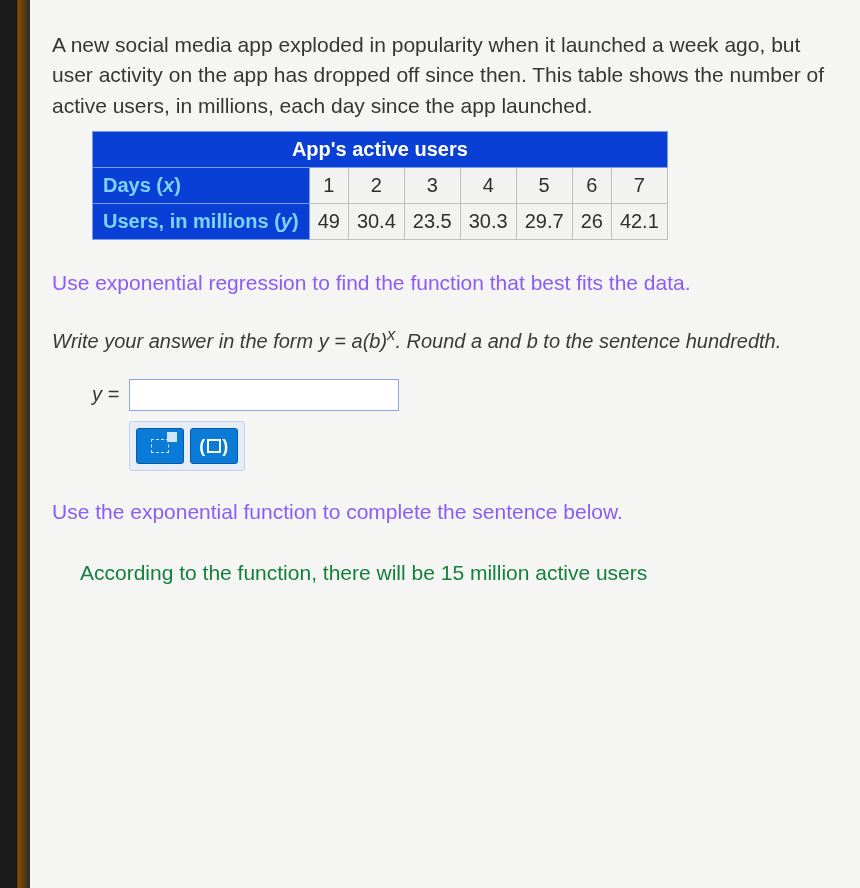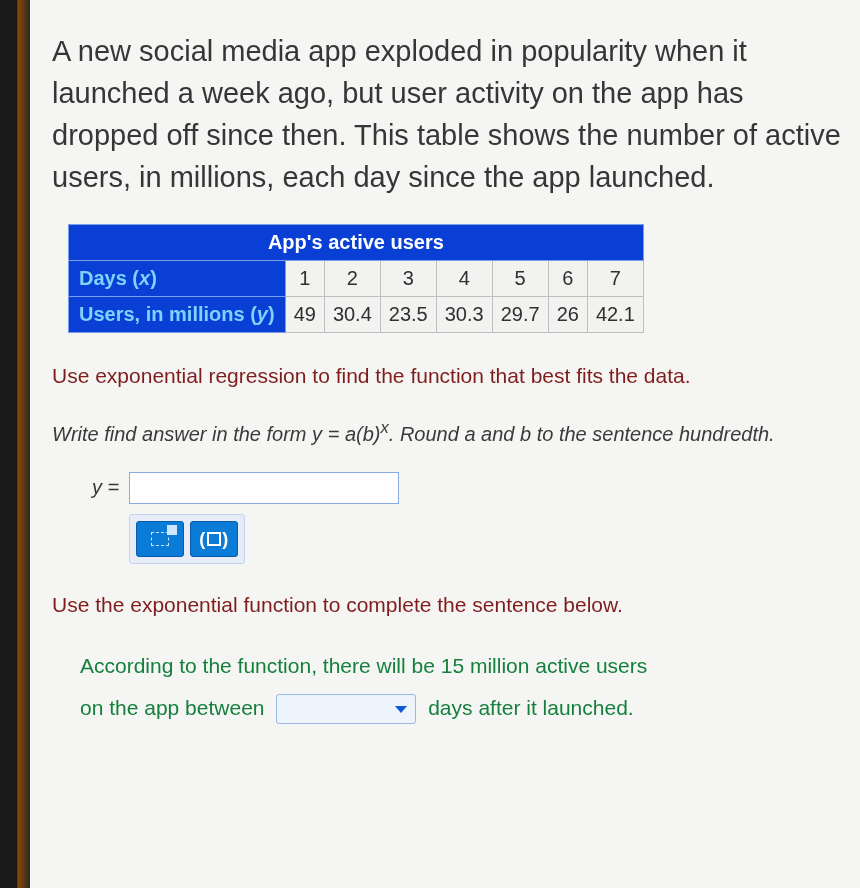--- a/index.html
+++ b/index.html
@@ -12,28 +12,28 @@
     position: relative;
   }
   .page {
     background: #f5f5f3;
     margin: 0 0 0 30px;
     padding: 30px 18px 30px 22px;
     min-height: 888px;
     color: #3a3a3a;
   }
   .intro {
-    font-size: 29px;
+    font-size: 21px;
     line-height: 1.45;
-    margin-bottom: 26px;
+    margin-bottom: 10px;
     color: #363636;
   }
   .data-table {
     border-collapse: collapse;
-    margin: 0 auto 28px 16px;
+    margin: 0 auto 28px 40px;
     font-size: 20px;
   }
   .data-table th.title-row {
     background: #0a3fd6;
     color: #fff;
     font-weight: bold;
     padding: 6px 10px;
     text-align: center;
     border: 1px solid #7a9de8;
   }
@@ -51,21 +51,21 @@
     border: 1px solid #bfbfbf;
     padding: 6px 8px;
     text-align: center;
     background: #f2f2f0;
     color: #2f2f2f;
   }
   .instruction {
     font-size: 21px;
     line-height: 1.45;
     margin-bottom: 24px;
-    color: #7f1d1d;
+    color: #8b5cf6;
   }
   .hint {
     font-size: 20px;
     font-style: italic;
     line-height: 1.45;
     margin-bottom: 24px;
     color: #3a3a3a;
   }
   .answer-row {
     display: flex;
@@ -209,21 +209,21 @@
       <td>29.7</td>
       <td>26</td>
       <td>42.1</td>
     </tr>
   </tbody>
     </table>
 
   <p class="instruction">Use exponential regression to find the function that best fits the data.</p>
 
   <p class="hint">
-    <span>Write find answer in the form y = a(b)</span><sup>x</sup><span>. Round a and b to the sentence hundredth.</span>
+    <span>Write your answer in the form y = a(b)</span><sup>x</sup><span>. Round a and b to the sentence hundredth.</span>
   </p>
 
   <div class="answer-row">
     <div class="answer-label">y =</div>
     <div class="answer-stack">
       <input class="answer-input" type="text" value="" style="">
       <div class="tool-row">
         <div class="tool-btn tool-exp">
           <span class="base"></span>
           <span class="sup"></span>
@@ -231,22 +231,14 @@
         <div class="tool-btn tool-paren">
           (<span class="box"></span>)
         </div>
       </div>
     </div>
   </div>
 
   <p class="instruction sentence-block">Use the exponential function to complete the sentence below.</p>
 
   <p class="sentence">According to the function, there will be 15 million active users</p>
-  <p class="sentence">
-    <span>on the app between</span>
-    <span class="dropdown">
-      <span></span>
-      <span class="caret"></span>
-    </span>
-    <span>days after it launched.</span>
-  </p>
 
 </div>
 
 </body></html>

